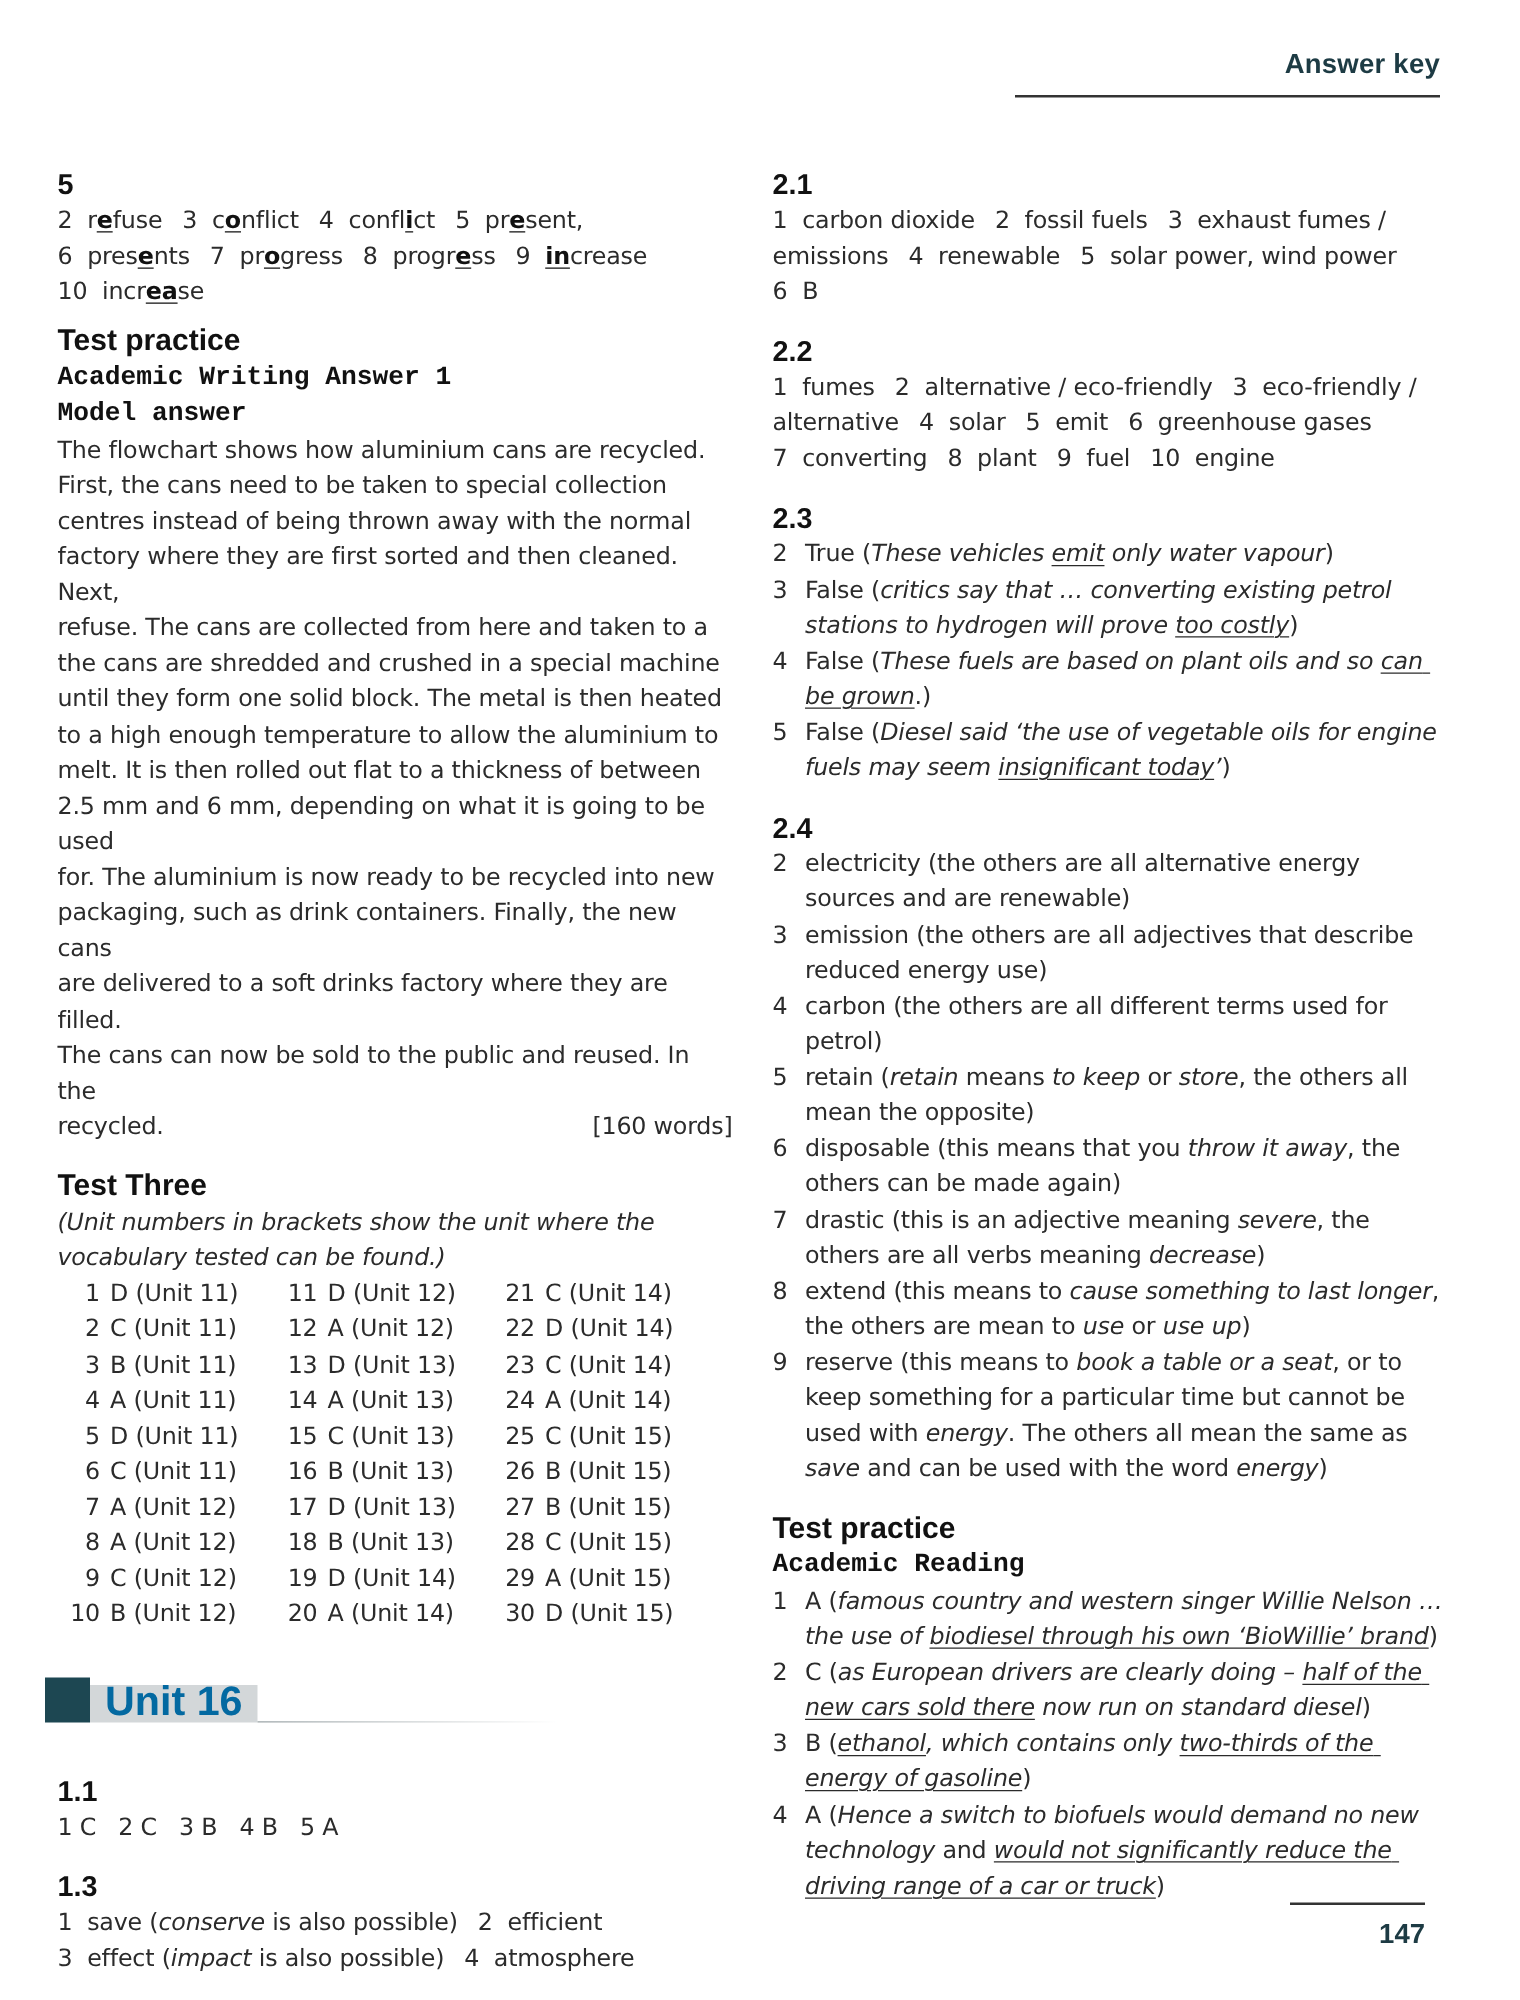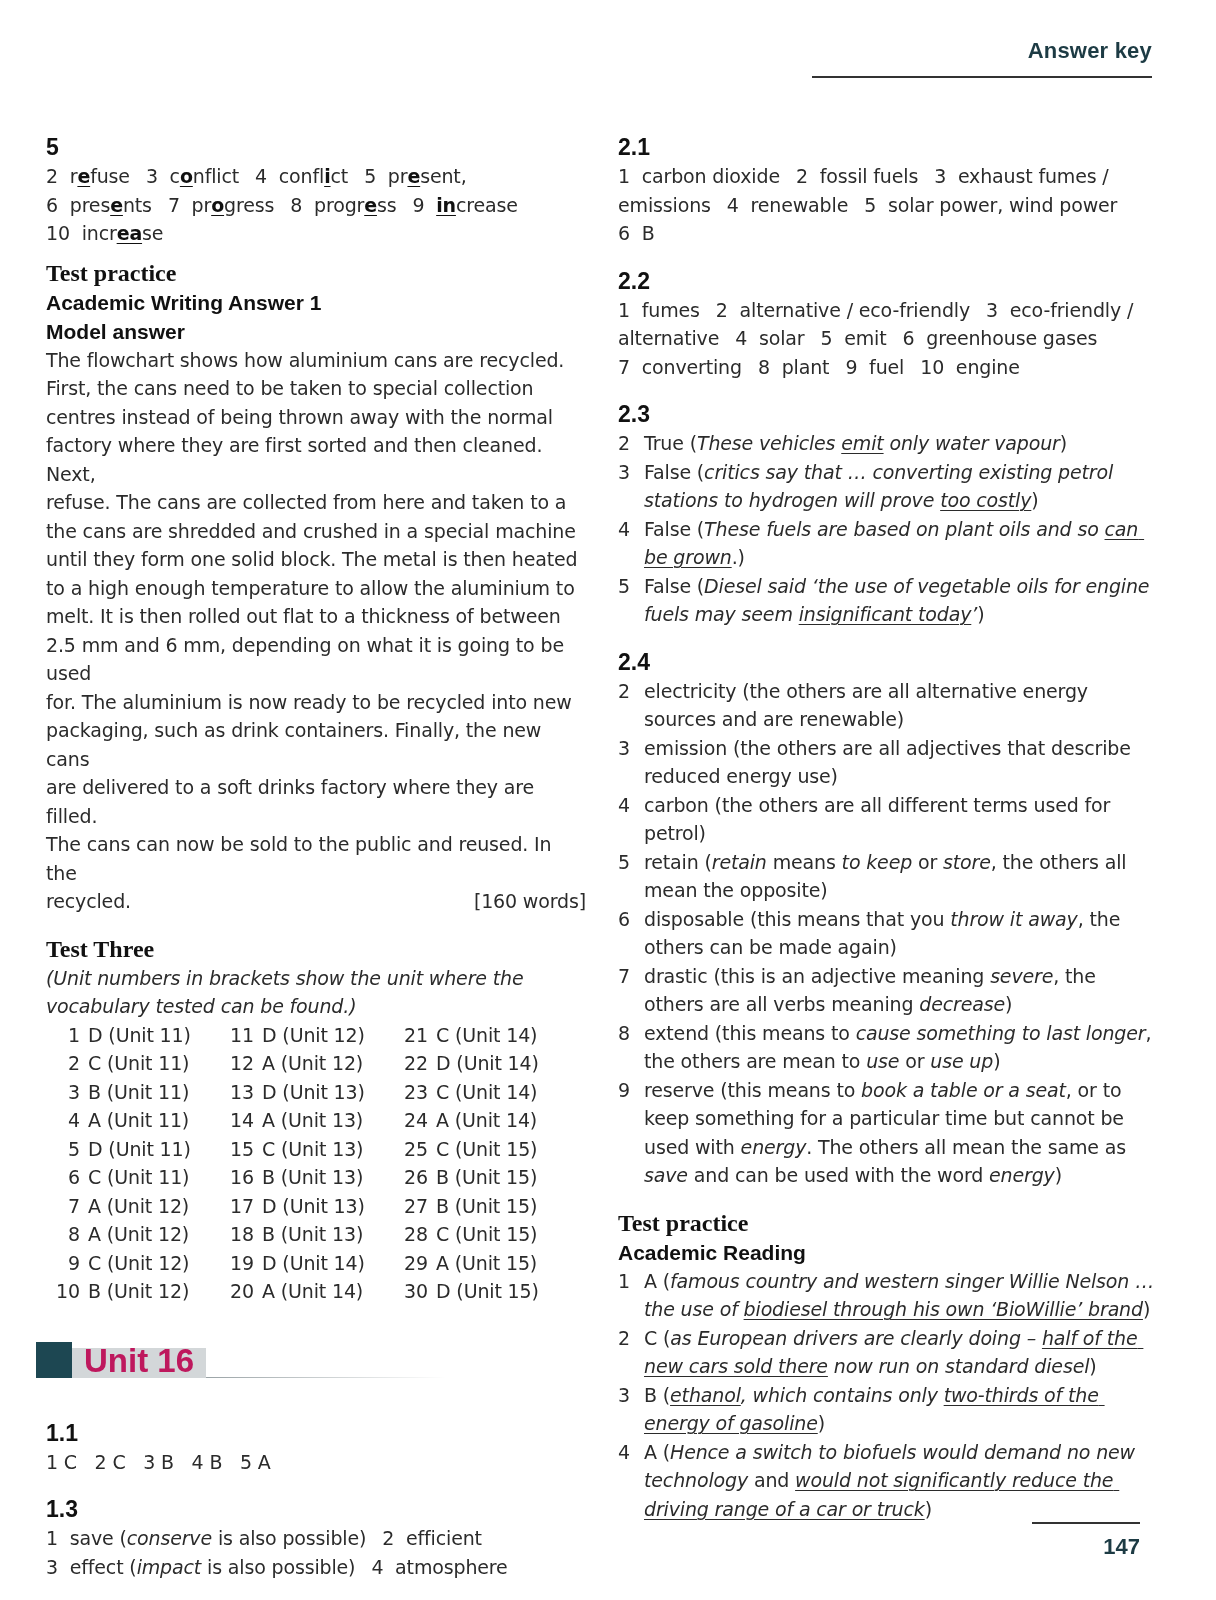--- a/index.html
+++ b/index.html
@@ -19,22 +19,22 @@
   .page-header .rule {
     position: absolute; left: 0; top: 38px; width: 340px; height: 2px;
     background: #333;
   }
   .col { position: absolute; top: 132px; }
   .col-left { left: 46px; width: 540px; }
   .col-right { left: 618px; width: 540px; }
 
   .txt { font-size: 19px; line-height: 28.5px; color: #2b2b2b; letter-spacing: -0.15px; }
   .h-num { font-family: "Liberation Sans", sans-serif; font-weight: bold; font-size: 23px; line-height: 30px; color: #111; }
-  .h-sec { font-family: Liberation Serif, serif; font-weight: bold; font-size: 24px; line-height: 30px; color: #111; }
-  .h-sub { font-family: Liberation Sans, sans-serif; font-weight: bold; font-size: 21px; line-height: 29px; color: #111; }
+  .h-sec { font-family: Liberation Sans, sans-serif; font-weight: bold; font-size: 24px; line-height: 30px; color: #111; }
+  .h-sub { font-family: Liberation Mono, monospace; font-weight: bold; font-size: 21px; line-height: 29px; color: #111; }
   .gap { height: 18px; }
   .gap-s { height: 10px; }
 
   .b { font-weight: bold; color: #111; }
   .i { font-style: italic; }
   .u { text-decoration: underline; text-underline-offset: 3px; text-decoration-thickness: 1px; }
   .sp { display: inline-block; width: 16px; }
 
   .ilist { margin: 0; padding: 0; list-style: none; }
   .ilist li { position: relative; padding-left: 26px; }
@@ -46,21 +46,21 @@
   .grid3 .cell { white-space: nowrap; }
   .grid3 .cell .n { display: inline-block; min-width: 24px; text-align: right; margin-right: 8px; }
 
   .unit-heading { position: relative; height: 46px; margin-left: -10px; }
   .unit-heading .block { position: absolute; left: 0; top: 2px; width: 36px; height: 36px; background: #1d4752; }
   .unit-heading .band { position: absolute; left: 36px; top: 8px; width: 134px; height: 30px; background: #d3d7d9; }
   .unit-heading .line { position: absolute; left: 170px; top: 37px; width: 240px; height: 1px;
     background: linear-gradient(to right, #9aa3a6, rgba(255,255,255,0)); }
   .unit-heading .label {
     position: absolute; left: 48px; top: 0px;
-    font-family: "Liberation Sans", sans-serif; font-weight: bold; font-size: 33px; line-height: 42px; color: #be185d;
+    font-family: "Liberation Sans", sans-serif; font-weight: bold; font-size: 33px; line-height: 42px; color: #0369a1;
   }
 
   .page-footer { position: absolute; left: 1032px; top: 1522px; width: 108px; text-align: right; }
   .page-footer .rule { width: 108px; height: 2px; background: #333; margin-bottom: 10px; }
   .page-footer .num { font-family: "Liberation Sans", sans-serif; font-weight: bold; font-size: 22px; color: #1d3b44; }
 </style>
 </head>
 <body>
 
 <div class="page-header">

